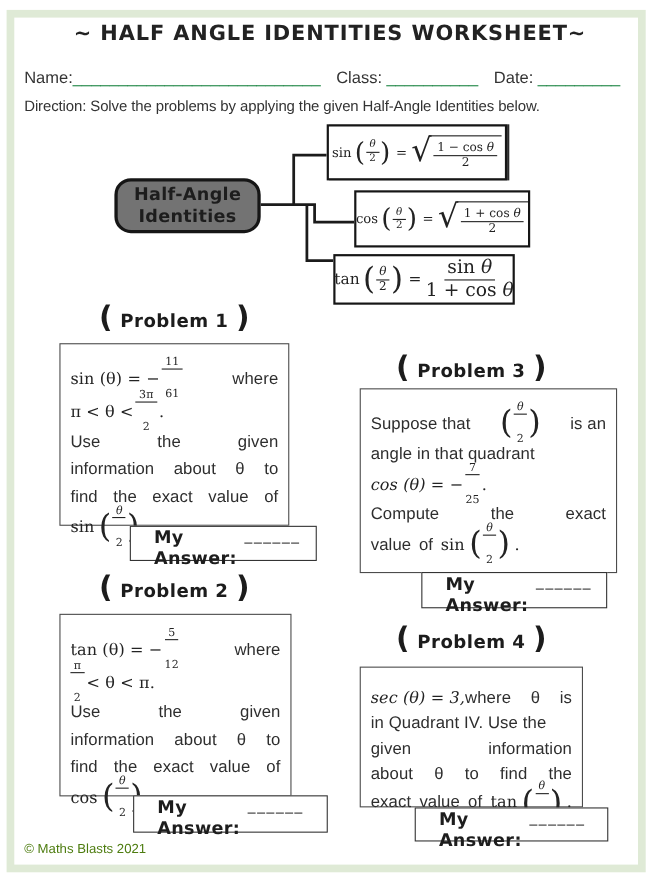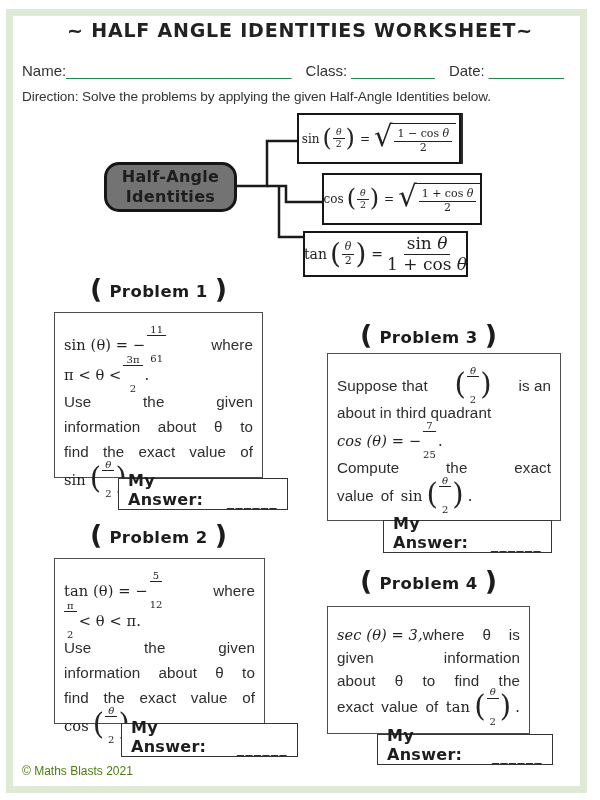--- a/index.html
+++ b/index.html
@@ -84,21 +84,21 @@
   .row { display:inline-flex; align-items:center; gap:2px; }
   .row.g0 { gap:0; }
   .pbox .frac { font-size:10px;gap:17px; }
   .pbox .pfrac { margin:0 1px; }
 
   .pb4 .line { height:23px; }
   .pb4 .line.tall { height:29px; }
 
   .ansbox {
     position:absolute; border:1.7px solid #343434; background:#fff; box-sizing:border-box;
-    display:flex; align-items:flex-end; padding:0 9px; gap:7px;
+    display:flex; align-items:flex-start; padding:0 21px; gap:7px;
     font-family:"DejaVu Sans", sans-serif;
   }
   .ansbox .alabel { font-weight:700; font-size:16px; letter-spacing:0.3px; color:#1d1d1d; }
   .ansbox .ablank { font-size:14px; letter-spacing:1.5px; color:#2e2e2e; }
 
   .ph1 { left:54px;  top:279px; width:209px; }
   .pb1 { left:54px;  top:312px; width:209px; height:166px; }
   .ab1 { left:118px; top:478px; width:170px; height:32px; }
 
   .ph2 { left:54px;  top:525px; width:209px; }
@@ -337,21 +337,21 @@
         <span class="paren">(</span>
         <span class="frac">
           <span class="num it">θ</span>
           <span class="den">2</span>
         </span>
         <span class="paren">)</span>
       </span>
     <span>is an</span>
   </div>
   <div class="line">
-      <span>about in third quadrant</span>
+      <span>angle in that quadrant</span>
     </div>
   <div class="line tall">
     <span class="mathf row">
         <span class="it">cos (θ) = −</span>
         <span class="frac">
           <span class="num">7</span>
           <span class="den">25</span>
         </span>
         <span>.</span>
       </span>
@@ -390,20 +390,23 @@
 </div>
 <div class="pbox pb4">
   <div class="line j">
     <span class="row g0">
         <span class="mathf it">sec (θ) = 3,</span>
         <span>where</span>
       </span>
     <span>θ</span>
     <span>is</span>
   </div>
+  <div class="line">
+      <span>in Quadrant IV. Use the</span>
+    </div>
   <div class="line j">
       <span>given</span>
       <span>information</span>
     </div>
   <div class="line j">
       <span>about</span>
       <span>θ</span>
       <span>to</span>
       <span>find</span>
       <span>the</span>

